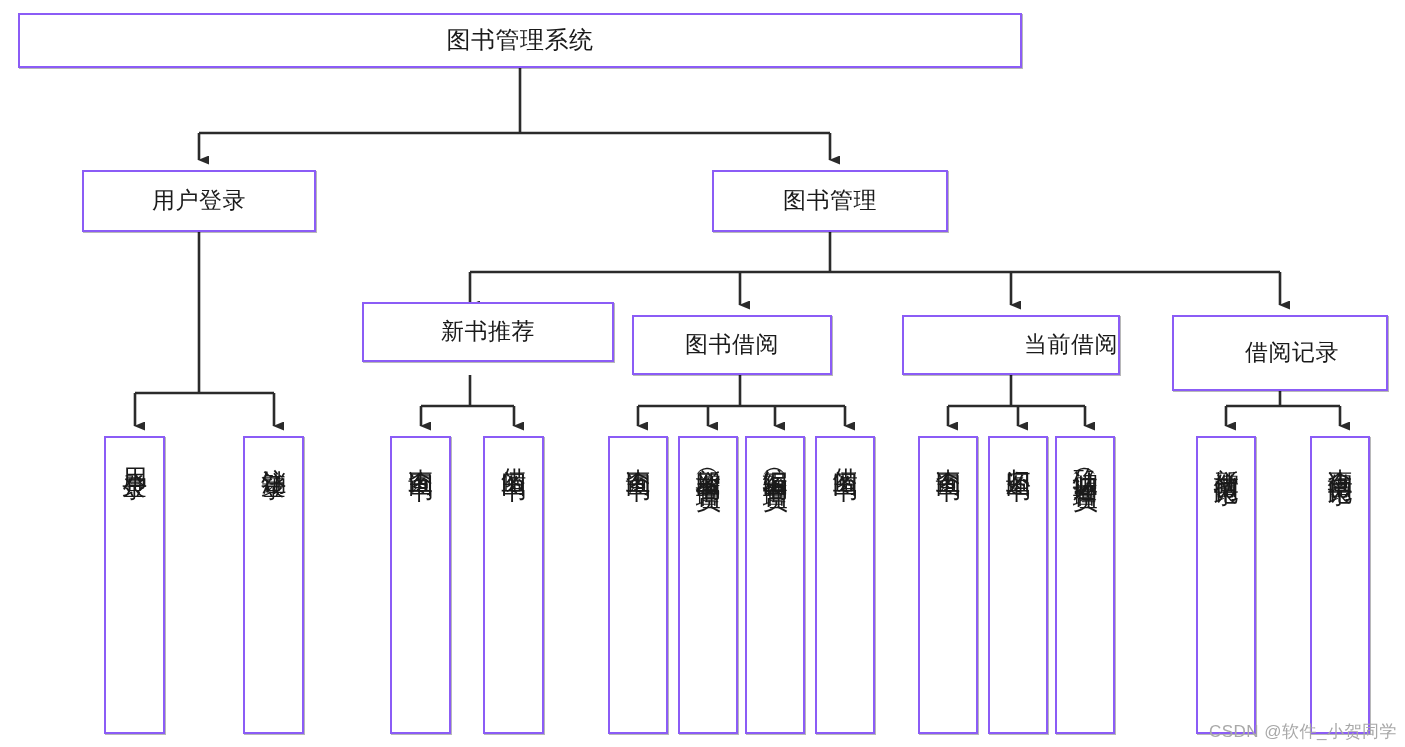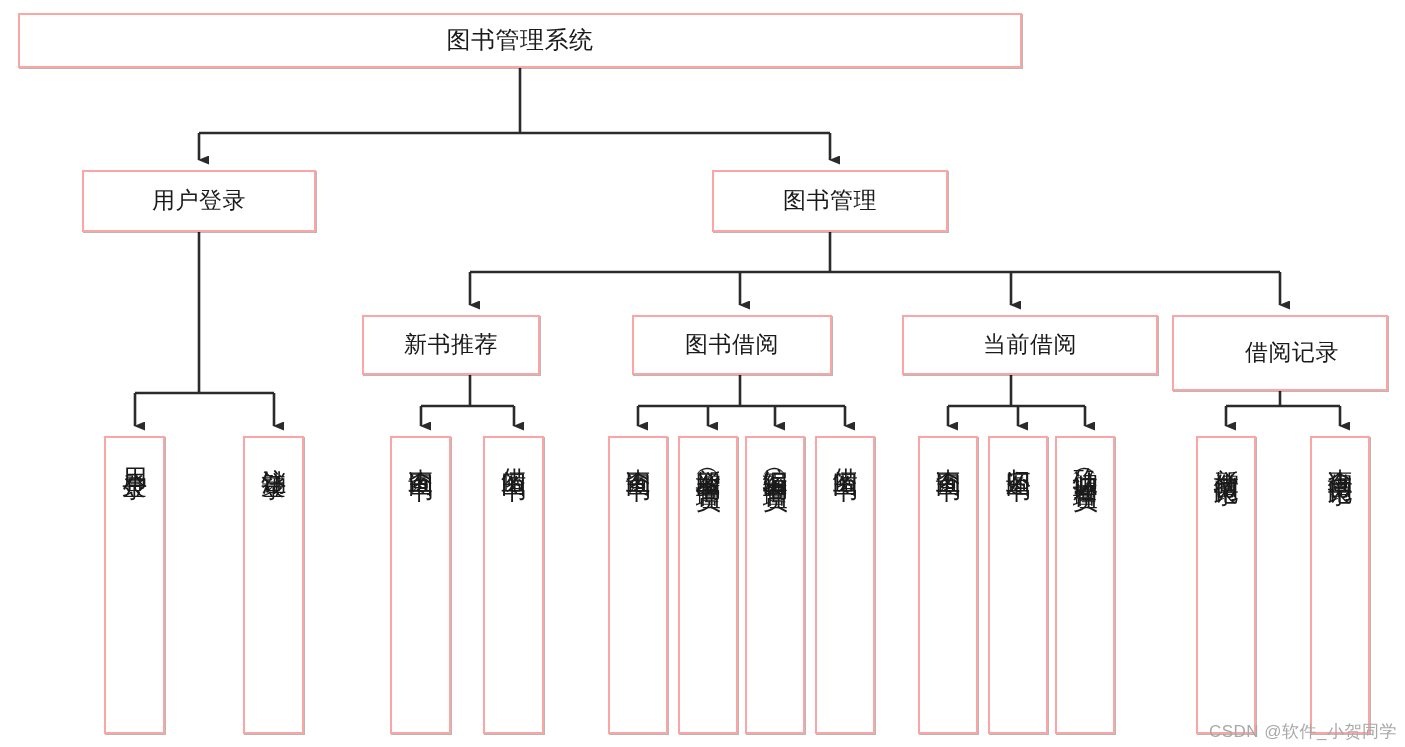--- a/index.html
+++ b/index.html
@@ -23,21 +23,21 @@
     position: absolute;
     left: 0;
     top: 0;
     width: 1405px;
     height: 747px;
     pointer-events: none;
   }
   .node {
     position: absolute;
     box-sizing: border-box;
-    border: 2px solid #fca5a5;
+    border: 2px solid #8b5cf6;
     background: #ffffff;
     display: flex;
     align-items: center;
     justify-content: center;
     text-align: center;
     color: #1a1a1a;
     box-shadow: 1px 1px 0 rgba(0,0,0,0.28);
   }
   .node .lbl {
     display: block;
@@ -125,27 +125,27 @@
   <div id="nodes">
       <div class="node horiz root" style="left: 18px; top: 13px; width: 1004px; height: 55px;">
         <span class="lbl">图书管理系统</span>
       </div>
       <div class="node horiz" style="left: 82px; top: 170px; width: 234px; height: 62px;">
         <span class="lbl">用户登录</span>
       </div>
       <div class="node horiz" style="left: 712px; top: 170px; width: 236px; height: 62px;">
         <span class="lbl">图书管理</span>
       </div>
-      <div class="node horiz" style="left: 362px; top: 315px; width: 178px; height: 60px;">
+      <div class="node horiz" style="left: 362px; top: 302px; width: 252px; height: 60px;">
         <span class="lbl">新书推荐</span>
       </div>
       <div class="node horiz" style="left: 632px; top: 315px; width: 200px; height: 60px;">
         <span class="lbl">图书借阅</span>
       </div>
-      <div class="node horiz" style="left: 902px; top: 315px; width: 256px; height: 60px;">
+      <div class="node horiz" style="left: 902px; top: 315px; width: 218px; height: 60px; justify-content: flex-end;">
         <span class="lbl">当前借阅</span>
       </div>
       <div class="node horiz" style="left: 1172px; top: 315px; width: 216px; height: 76px; padding-left: 24px;">
         <span class="lbl">借阅记录</span>
       </div>
       <div class="node vert" style="left: 104px; top: 436px; width: 61px; height: 298px;">
         <span class="lbl">用户登录</span>
       </div>
       <div class="node vert" style="left: 243px; top: 436px; width: 61px; height: 298px;">
         <span class="lbl">注销登录</span>

